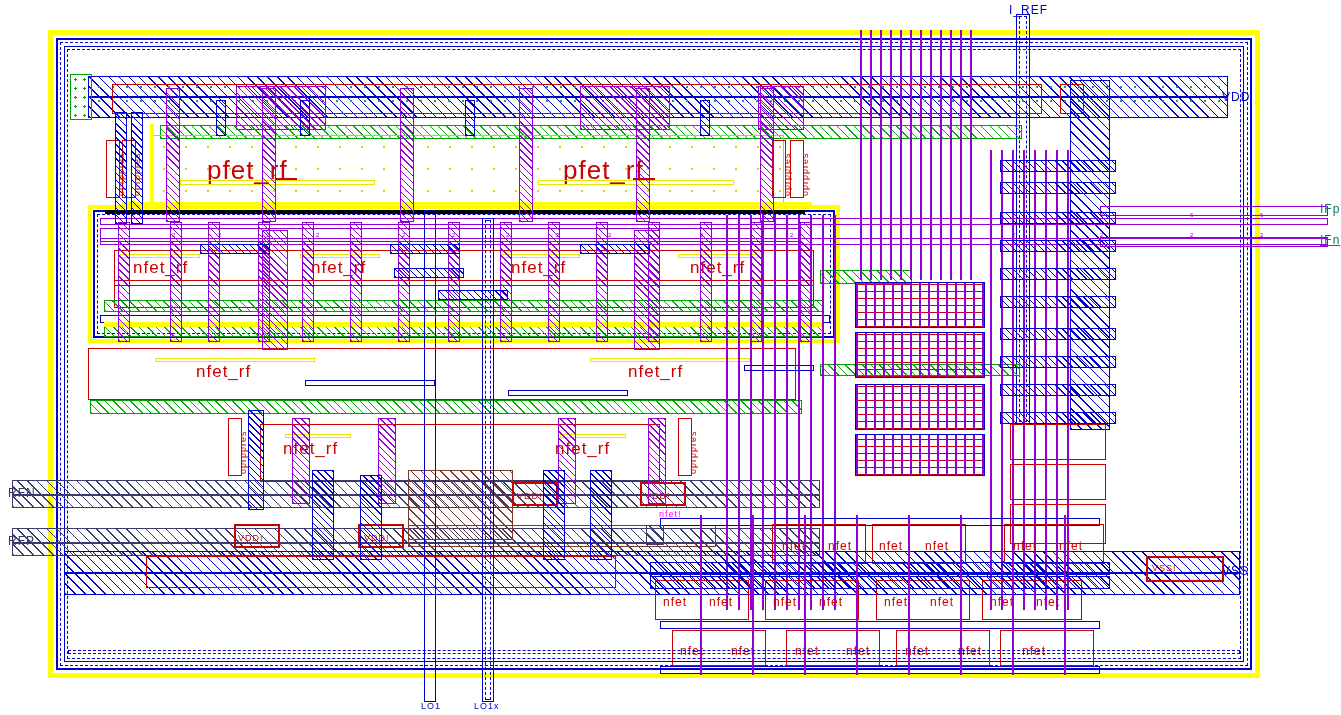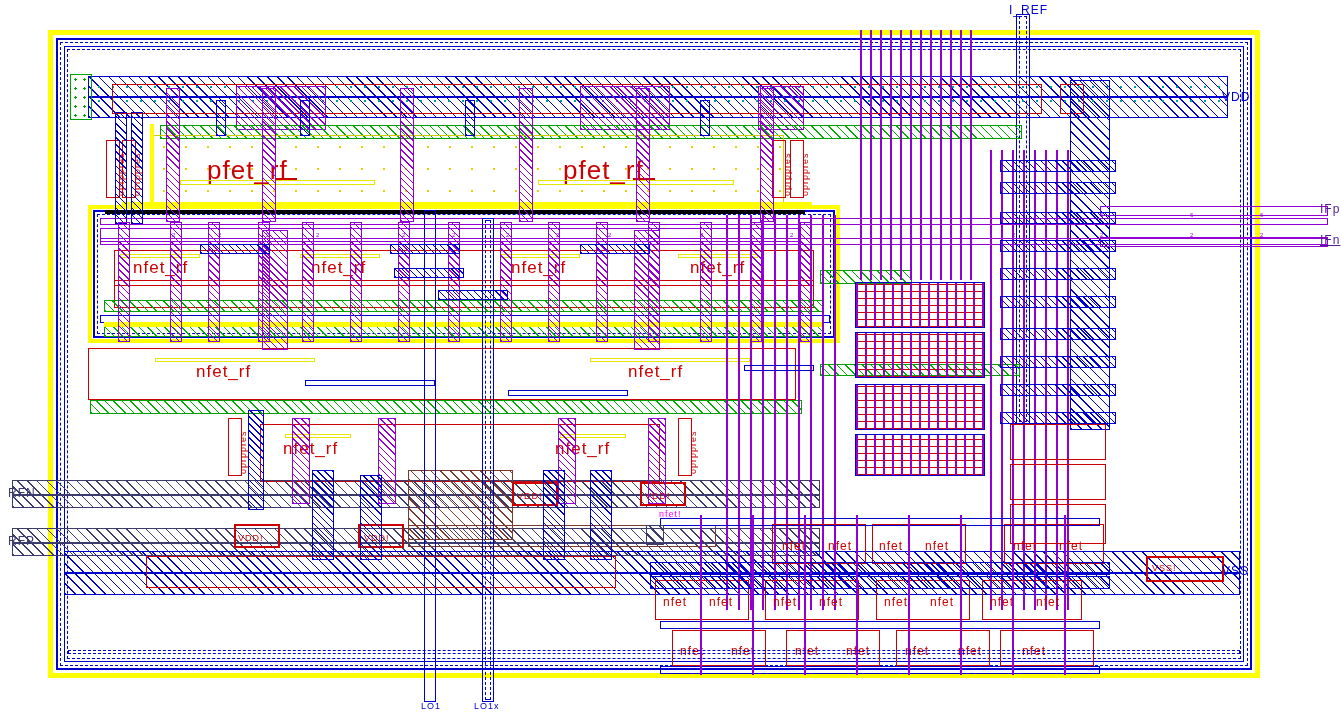--- a/index.html
+++ b/index.html
@@ -54,21 +54,21 @@
   .b-yellow{border:1px solid #e6e600;}
   .b-navy{border:1px solid #3b3b6d;}
   .b-brown{border:1px solid #7a3b2e;}
   .f-yellow{background:#ffff00;}
   .f-red{background:#cc0000;}
   
   .t{position:absolute;white-space:nowrap;font-family:"Liberation Sans",sans-serif;
      letter-spacing:1px;line-height:1;}
   .t-red{color:#cc0000;}
   .t-blue{color:#0000cc;}
-  .t-purple{color:#4c1d95;}
+  .t-purple{color:#0f766e;}
   .t-magenta{color:#ff00ff;}
   .t-big{font-size:26px;}
   .t-med{font-size:17px;}
   .t-sm{font-size:12px;}
   .t-xs{font-size:9px;}
   .rot{transform-origin:0 0;transform:rotate(-90deg);}
   .tiny-num{font-size:6px;color:#9400d3;position:absolute;}
 </style>
 </head>
 <body>

